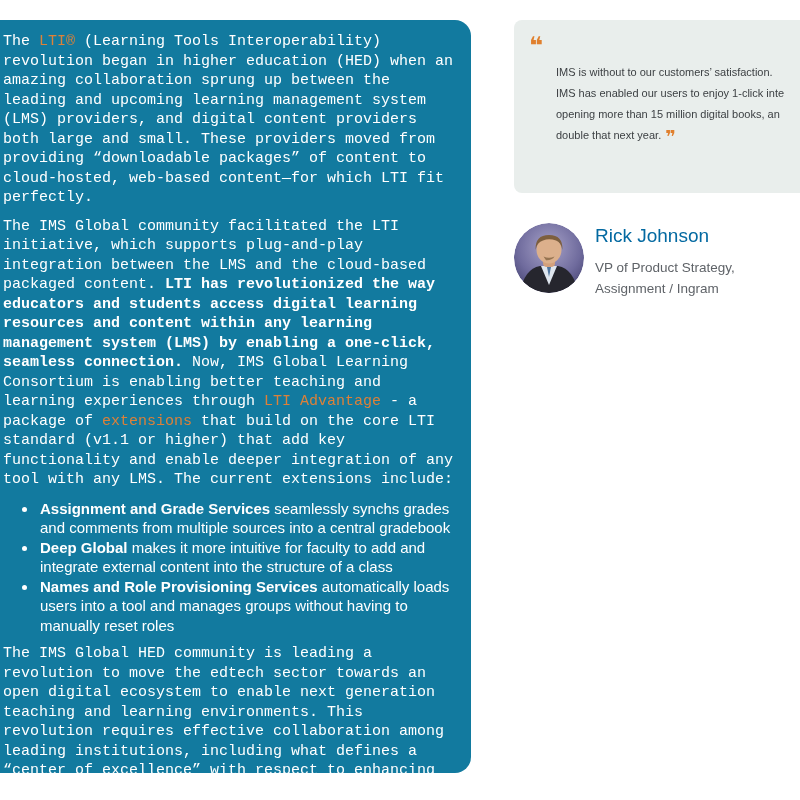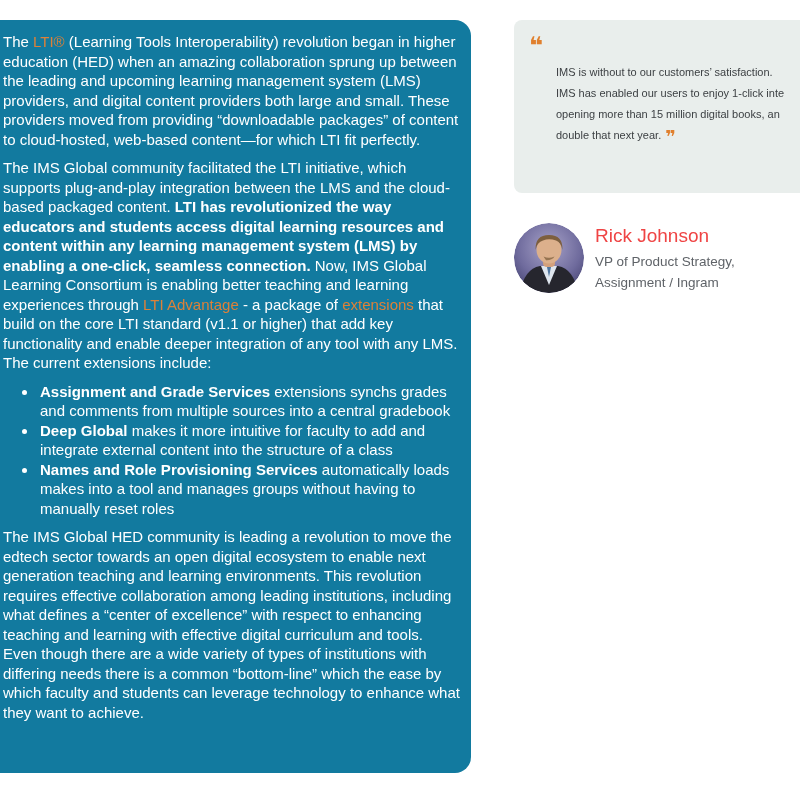--- a/index.html
+++ b/index.html
@@ -8,21 +8,21 @@
     background:#ffffff;
     font-family:"Liberation Sans",sans-serif;
   }
   
   .teal-card{
     position:absolute;left:-16px;top:20px;width:487px;height:753px;
     box-sizing:border-box;background:#127a9f;border-radius:16px;
     padding:12px 11px 10px 19px;color:#ffffff;
     font-size:15px;line-height:19.5px;overflow:hidden;
   }
-  .teal-card p{margin:0 0 9px;}
+  .teal-card p{margin:0 0 9px;font-family:Liberation Mono, monospace;}
   .teal-card p.last{margin:0;}
   .teal-card ul{margin:0 0 9px;padding-left:35px;}
   .teal-card li{margin:0;padding-left:2px;}
   .teal-card b{font-weight:700;text-align:center;}
   a.link{color:#dd8139;text-decoration:none;cursor:pointer;}
   
   .quote-card{
     position:absolute;left:514px;top:20px;width:346px;height:173px;
     box-sizing:border-box;background:#e9eeec;border-radius:8px;
     padding:14px 0 0 15px;
@@ -37,36 +37,36 @@
   }
   .qline{white-space:nowrap;}
   .close-quote{
     font-family:"DejaVu Sans",sans-serif;color:#e0802e;
     font-size:18px;line-height:0;vertical-align:-4px;margin-left:4px;font-weight:bold;
   }
   
   .person{position:absolute;left:514px;top:223px;display:flex;}
   .avatar{width:70px;height:70px;border-radius:50%;overflow:hidden;flex:0 0 70px;}
   .person-info{margin-left:11px;padding-top:1px;}
-  .person-name{font-size:19px;color:#ef4444;line-height:24px;}
+  .person-name{font-size:19px;color:#0369a1;line-height:24px;}
   .person-title{font-size:13.5px;color:#5f6368;line-height:21px;}
-  .person-title.first{margin-top:3px;}
+  .person-title.first{margin-top:9px;}
 </style>
 </head>
 <body>
 
 <div>
 
   <section class="teal-card">
     <p><span>The </span><a class="link" href="#">LTI®</a><span> (Learning Tools Interoperability) revolution began in higher education (HED) when an amazing collaboration sprung up between the leading and upcoming learning management system (LMS) providers, and digital content providers both large and small. These providers moved from providing “downloadable packages” of content to cloud-hosted, web-based content—for which LTI fit perfectly.</span></p>
     <p><span>The IMS Global community facilitated the LTI initiative, which supports plug-and-play integration between the LMS and the cloud-based packaged content. </span><b>LTI has revolutionized the way educators and students access digital learning resources and content within any learning management system (LMS) by enabling a one-click, seamless connection.</b><span> Now, IMS Global Learning Consortium is enabling better teaching and learning experiences through </span><a class="link" href="#">LTI Advantage</a><span> - a package of </span><a class="link" href="#">extensions</a><span> that build on the core LTI standard (v1.1 or higher) that add key functionality and enable deeper integration of any tool with any LMS. The current extensions include:</span></p>
     <ul>
-      <li><b>Assignment and Grade Services</b><span> extensions synchs grades and comments from multiple sources into a central gradebook</span></li>
+      <li><b>Assignment and Grade Services</b><span> seamlessly synchs grades and comments from multiple sources into a central gradebook</span></li>
       <li><b>Deep Global</b><span> makes it more intuitive for faculty to add and integrate external content into the structure of a class</span></li>
-      <li><b>Names and Role Provisioning Services</b><span> automatically loads makes into a tool and manages groups without having to manually reset roles</span></li>
+      <li><b>Names and Role Provisioning Services</b><span> automatically loads users into a tool and manages groups without having to manually reset roles</span></li>
     </ul>
     <p class="last"><span>The IMS Global HED community is leading a revolution to move the edtech sector towards an open digital ecosystem to enable next generation teaching and learning environments. This revolution requires effective collaboration among leading institutions, including what defines a “center of excellence” with respect to enhancing teaching and learning with effective digital curriculum and tools. Even though there are a wide variety of types of institutions with differing needs there is a common “bottom-line” which the ease by which faculty and students can leverage technology to enhance what they want to achieve.</span></p>
   </section>
 
   <aside class="quote-card">
     <div class="open-quote">❝</div>
     <div class="quote-lines">
       <div class="qline"><span>IMS is without to our customers’ satisfaction.</span></div>
       <div class="qline"><span>IMS has enabled our users to enjoy 1-click inte</span></div>
       <div class="qline"><span>opening more than 15 million digital books, an</span></div>

